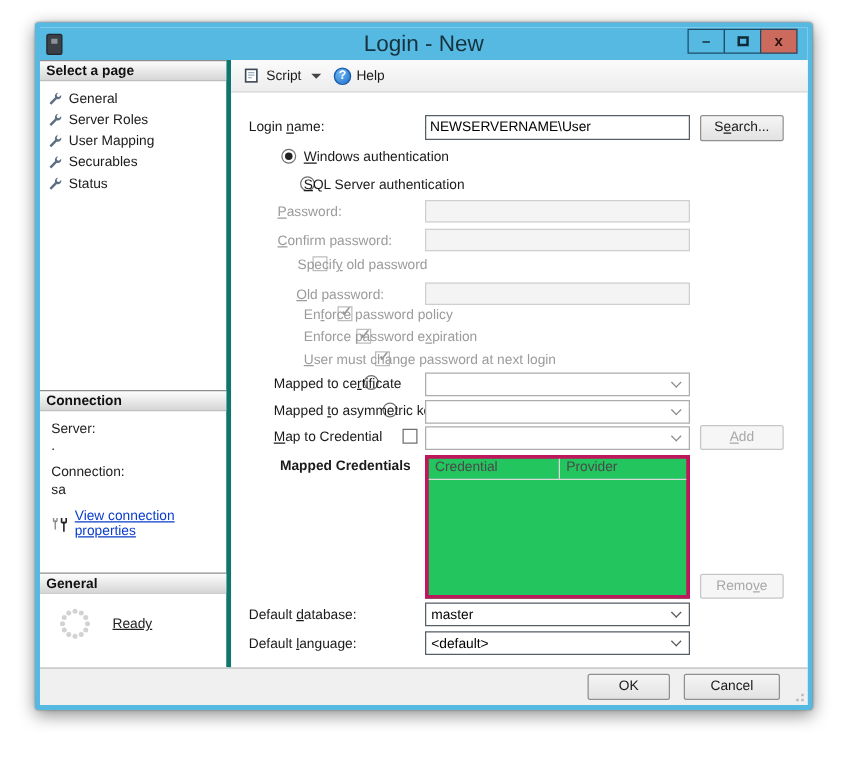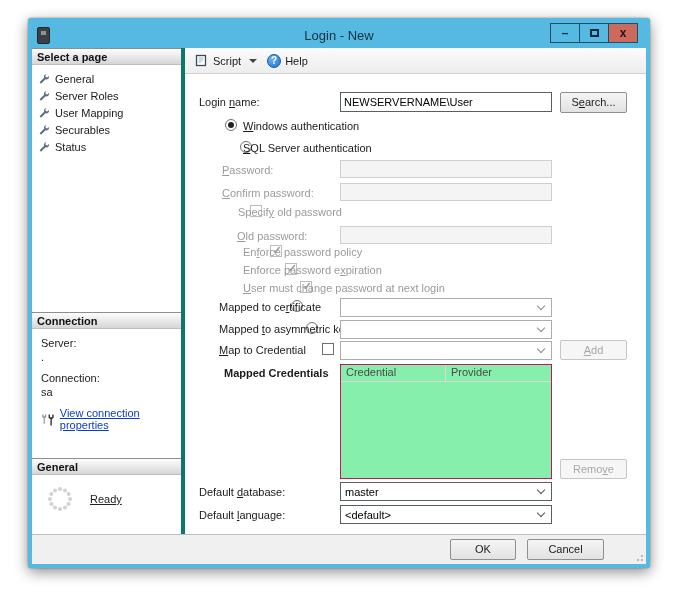--- a/index.html
+++ b/index.html
@@ -10,21 +10,21 @@
     position:absolute; left:28px; top:18px; width:622px; height:550px;
     border:4px solid #55b9e2; border-radius:3px; background:#ffffff;
     box-shadow:0 4px 14px rgba(0,0,0,.45), 0 0 2px rgba(0,0,0,.4);
     display:flex; flex-direction:column;
   }
 
   
   .titlebar { height:26px; background:#55b9e2; position:relative; display:flex; align-items:center; flex:0 0 auto; }
   .win-icon { width:13px; height:17px; margin-left:5px; background:#3b3f46; border:1px solid #23262b; border-radius:2px; position:relative; }
   .win-icon::after { content:""; position:absolute; left:3px; top:3px; width:5px; height:4px; background:#8d9299; }
-  .title { position:absolute; left:0; right:0; text-align:center; font-size:13px; color:#16323f; }
+  .title { position:absolute; left:0; right:0; text-align:center; font-size:18px; color:#16323f; }
   .controls { position:absolute; right:8px; top:1px; display:flex; }
   .ctrl { width:30px; height:20px; border:1px solid #1d4d68; margin-left:-1px; display:flex; align-items:center; justify-content:center; font-size:12px; font-weight:bold; color:#102a38; background:#55b9e2; cursor:pointer; }
   .ctrl.close { background:#cd6a5e; color:#2d120d; }
   .max-glyph { width:9px; height:8px; border:2px solid #102a38; display:block; }
 
   
   .bodyrow { flex:1 1 auto; display:flex; min-height:0; }
   .sidebar { width:153px; background:#ffffff; border-right:4px solid #0f766e; display:flex; flex-direction:column; font-size:11px; }
   .panel-head { height:17px; line-height:16px; font-weight:bold; font-size:11px; color:#111; padding-left:5px;
     background:linear-gradient(#fdfdfd,#d6d6d6); border-top:1px solid #8e8e8e; border-bottom:1px solid #bfbfbf; }
@@ -67,27 +67,27 @@
   .check.dis { border-color:#bdbdbd; }
   .check.on::after { content:"\2713"; color:#9a9a9a; position:absolute; left:0; top:-1px; width:12px; font-weight:bold; }
 
   .combo { background:#fff; display:flex; align-items:center; justify-content:flex-end; height:19px; }
   .combo.light { border:1px solid #adadad; }
   .combo.dark  { border:1px solid #565f66; }
   .combo .val { flex:1 1 auto; padding-left:4px; color:#000; }
   .chev { width:6px; height:6px; border-right:1px solid #555; border-bottom:1px solid #555; transform:rotate(45deg); margin:-3px 7px 0 0; }
   .combo.light .chev { border-color:#8a8a8a; }
 
-  .grid { border:1px solid #be185d; background:#86efac; }
+  .grid { border:3px solid #be185d; background:#22c55e; }
   .grid-head { display:flex; height:17px; border-bottom:1px solid #d9d9d9; color:#4a4a4a; }
   .grid-head .col { padding:1px 0 0 5px; }
   .grid-head .col:first-child { width:105px; border-right:1px solid #d9d9d9; }
 
   
-  .footer { height:30px; background:#f0f0f0; border-top:1px solid #bdbdbd; display:flex; align-items:center; justify-content:flex-end; padding-right:42px; flex:0 0 auto; position:relative; }
+  .footer { height:30px; background:#f0f0f0; border-top:1px solid #bdbdbd; display:flex; align-items:center; justify-content:flex-end; padding-right:22px; flex:0 0 auto; position:relative; }
   .footer .btn.ok { width:66px; margin-right:11px; }
   .footer .btn.cancel { width:77px; }
   .grip { position:absolute; right:3px; bottom:3px; width:10px; height:10px; }
   .grip i { position:absolute; width:2px; height:2px; background:#b9b9b9; }
 </style>
 </head>
 <body>
 
 <div class="window">
 

